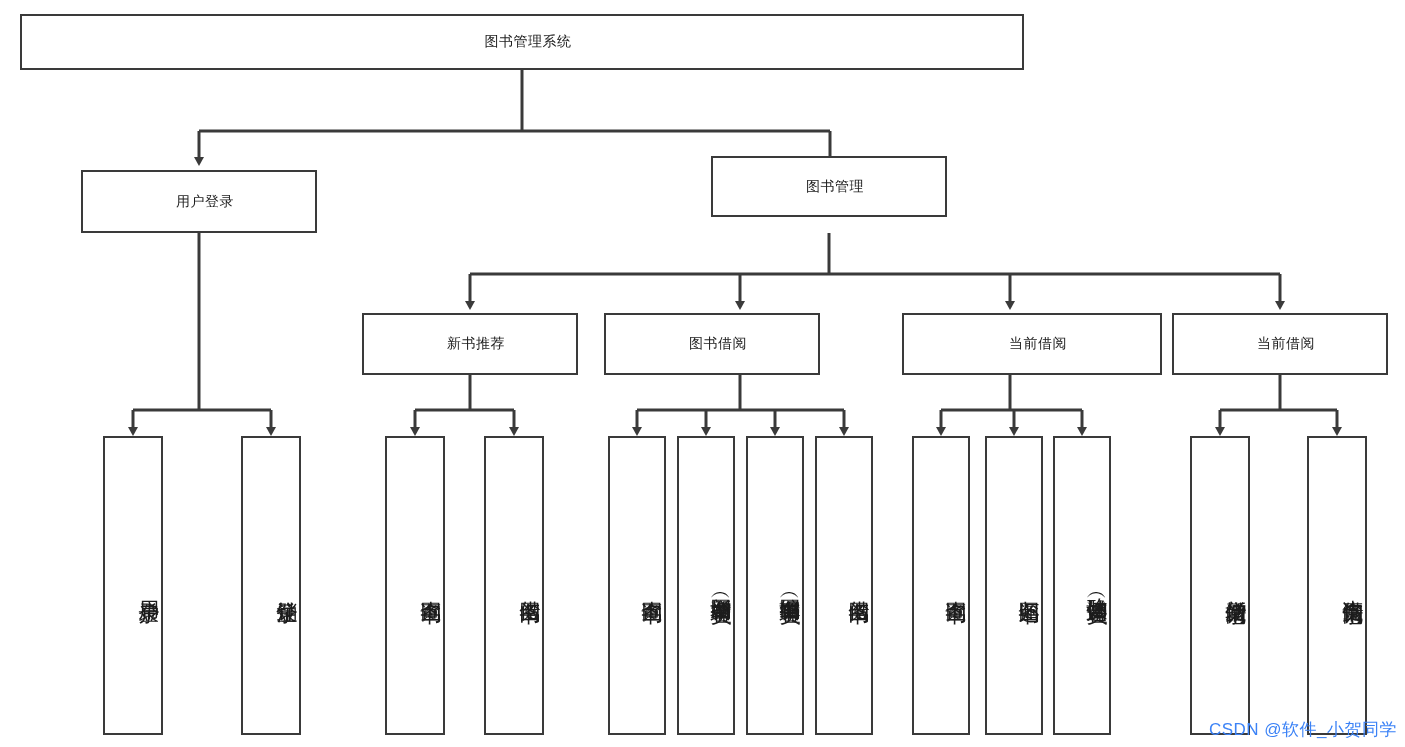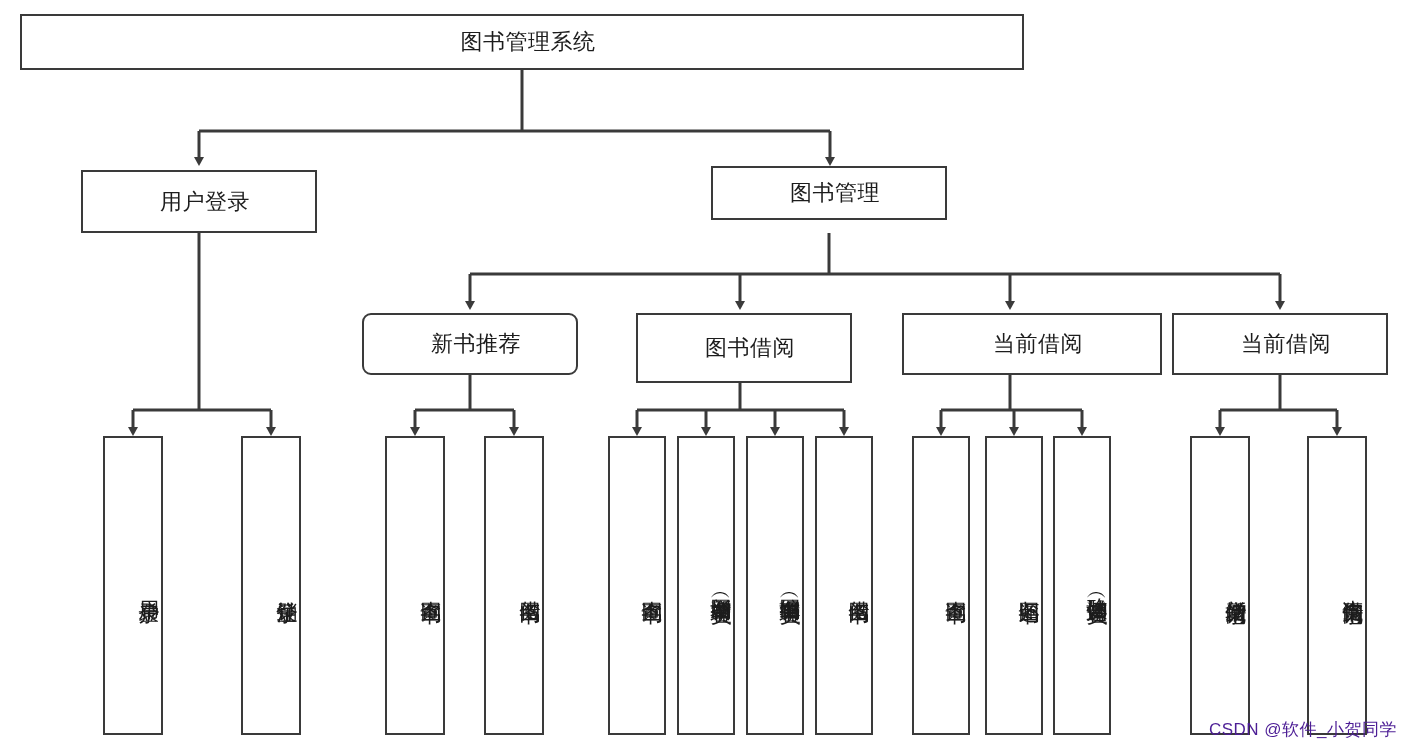--- a/index.html
+++ b/index.html
@@ -29,21 +29,21 @@
     position: absolute;
     box-sizing: border-box;
     background: #ffffff;
     border: 2.5px solid #3a3a3a;
     display: flex;
     align-items: center;
     justify-content: center;
     color: #1c1c1c;
   }
   .node.horiz {
-    font-size: 22px;
+    font-size: 14px;
     letter-spacing: 0.5px;
     padding-left: 12px;
   }
   .node.vert {
     writing-mode: vertical-rl;
     text-orientation: upright;
     font-size: 21px;
     line-height: 1.18;
     letter-spacing: 1px;
     padding: 6px 0;
@@ -54,21 +54,21 @@
     writing-mode: vertical-rl;
     text-orientation: upright;
     white-space: normal;
     text-align: left;
   }
   .watermark {
     position: absolute;
     right: 8px;
     bottom: 6px;
     font-size: 17px;
-    color: #4c1d95;
+    color: #3b82f6;
     letter-spacing: 0.5px;
     white-space: nowrap;
   }
 </style>
 </head>
 <body>
 
 <div id="canvas">
 
   <svg class="edges" viewBox="0 0 1405 747" xmlns="http://www.w3.org/2000/svg">
@@ -121,28 +121,28 @@
     </g>
   </svg>
 
   <div class="node horiz" id="node-root" style="left: 20px; top: 14px; width: 1004px; height: 56px;">
     <span>图书管理系统</span>
   </div>
 
   <div class="node horiz" id="node-l2-0" style="left: 81px; top: 170px; width: 236px; height: 63px;">
     <span>用户登录</span>
   </div>
-  <div class="node horiz" id="node-l2-1" style="left: 711px; top: 166px; width: 236px; height: 54px;">
+  <div class="node horiz" id="node-l2-1" style="left: 711px; top: 156px; width: 236px; height: 61px;">
     <span>图书管理</span>
   </div>
 
-  <div class="node horiz" id="node-l3-0" style="left: 362px; top: 313px; width: 216px; height: 62px; border-radius: 9px;">
+  <div class="node horiz" id="node-l3-0" style="left: 362px; top: 313px; width: 216px; height: 62px;">
     <span>新书推荐</span>
   </div>
-  <div class="node horiz" id="node-l3-1" style="left: 636px; top: 313px; width: 216px; height: 70px;">
+  <div class="node horiz" id="node-l3-1" style="left: 604px; top: 313px; width: 216px; height: 62px;">
     <span>图书借阅</span>
   </div>
   <div class="node horiz" id="node-l3-2" style="left: 902px; top: 313px; width: 260px; height: 62px;">
     <span>当前借阅</span>
   </div>
   <div class="node horiz" id="node-l3-3" style="left: 1172px; top: 313px; width: 216px; height: 62px;">
     <span>当前借阅</span>
   </div>
 
   <div class="node vert" id="node-leaf-0" style="left: 103px; top: 436px; width: 60px; height: 299px;">

